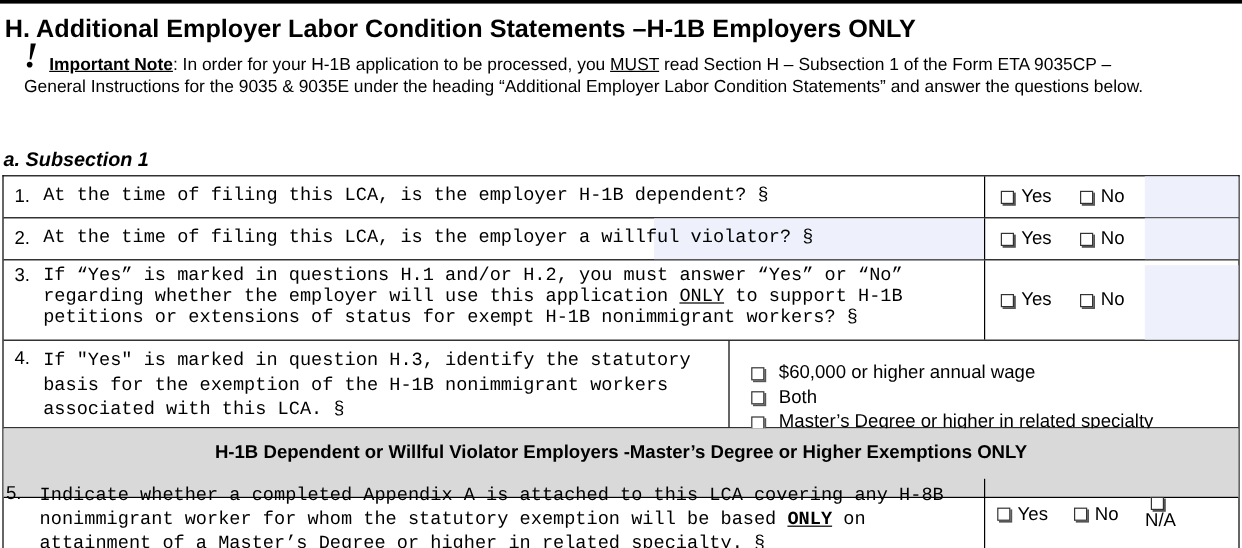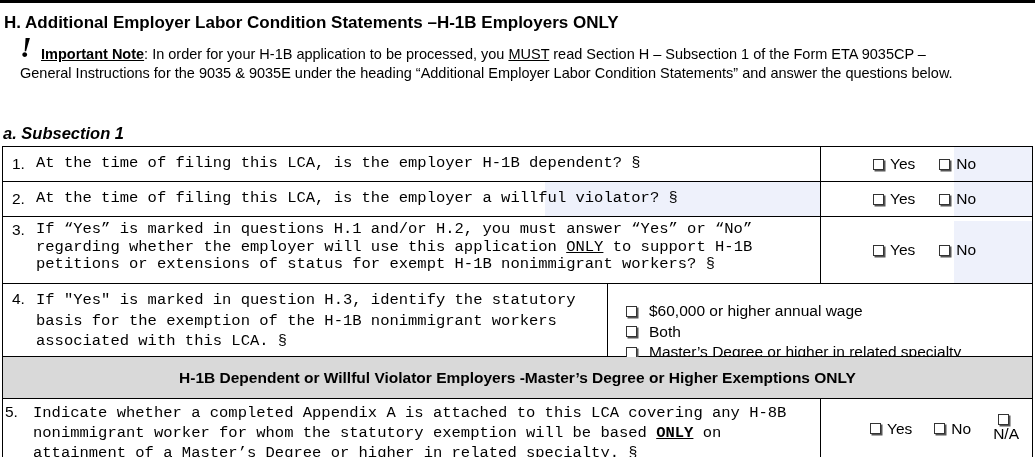--- a/index.html
+++ b/index.html
@@ -2,21 +2,21 @@
 <html><head>
 <meta charset="utf-8">
 <style>
   html, body { margin: 0; padding: 0; background: #ffffff; }
   body {
     width: 1035px; height: 457px; overflow: hidden; position: relative;
     font-family: "Liberation Sans", sans-serif; color: #000;
   }
   .topbar { position: absolute; left: 0; top: 0; width: 1035px; height: 3px; background: #000; }
   .heading {
-    position: absolute; left: 4px; top: 13px; font-size: 17px; font-weight: bold;
+    position: absolute; left: 4px; top: 13px; font-size: 21px; font-weight: bold;
     letter-spacing: 0px;
   }
   .note {
     position: absolute; left: 20px; top: 44px; width: 1012px; font-size: 14.5px; line-height: 20px;
   }
   .note .bang {
     position: absolute; left: 0px; top: -7px; font-size: 30px; font-weight: bold; font-style: italic;
     font-family: "Liberation Serif", serif;
   }
   .note .line1 { padding-left: 21px; display: block; }
@@ -27,21 +27,21 @@
     position: absolute; left: 3px; top: 124px; font-size: 16.5px; font-weight: bold; font-style: italic;
   }
   .tbl {
     position: absolute; left: 2px; top: 146px; width: 1031px; height: 311px;
     border: 1.5px solid #000; border-bottom: none; box-sizing: border-box;
   }
   .row { position: absolute; left: 0; width: 100%; border-bottom: 1.5px solid #000; box-sizing: border-box; }
   .qcell { position: absolute; left: 0; top: 0; bottom: 0; box-sizing: border-box; font-size: 15.5px; line-height: 17.5px; }
   .acell {
     position: absolute; top: 0; bottom: 0; right: 0; border-left: 1.5px solid #000; box-sizing: border-box;
-    display: flex; align-items: center; font-size: 15.5px; padding-left: 39px;
+    display: flex; align-items: center; font-size: 15.5px;
   }
   .num { position: absolute; left: 9px; }
   .qtext { position: absolute; left: 33px; right: 6px; font-family: Liberation Mono, monospace; }
   .fill { background: #EEF1FB; position: absolute; }
   .opt { display: inline-flex; align-items: center; margin-right: 24px; }
   .box {
     display: inline-block; width: 9px; height: 9px; border: 1px solid #333; margin-right: 6px;
     box-shadow: 1.5px 1.5px 0 #555; background: #fff; position: relative; top: 0px;
   }
   .u { text-decoration: underline; }
@@ -148,21 +148,21 @@
             <span>Both</span>
           </span>
         <span class="opt">
             <span class="box"></span>
             <span>Master’s Degree or higher in related specialty</span>
           </span>
       </div>
     </div>
   </div>
 
-  <div class="row grayrow" style="top:210px; height:42px;">
+  <div class="row grayrow" style="top:210px; height:58px;">
     <div class="title">H-1B Dependent or Willful Violator Employers -Master’s Degree or Higher Exemptions ONLY</div>
   </div>
 
   <div class="row" style="top:252px; height:59px; border-bottom:none;">
     <div class="qcell" style="width:817px;">
       <span class="num" style="top:4px; left:2px;">5.</span>
       <span class="qtext" style="top:4px; left:30px; width:765px; line-height:20px;"><span>Indicate whether a completed Appendix A is attached to this LCA covering any H-8B nonimmigrant worker for whom the statutory exemption will be based </span><span class="u b">ONLY</span><span> on attainment of a Master’s Degree or higher in related specialty. §</span></span>
     </div>
     <div class="acell" style="left:817px;">
       <span style="position:relative; left:10px; display:flex;">

